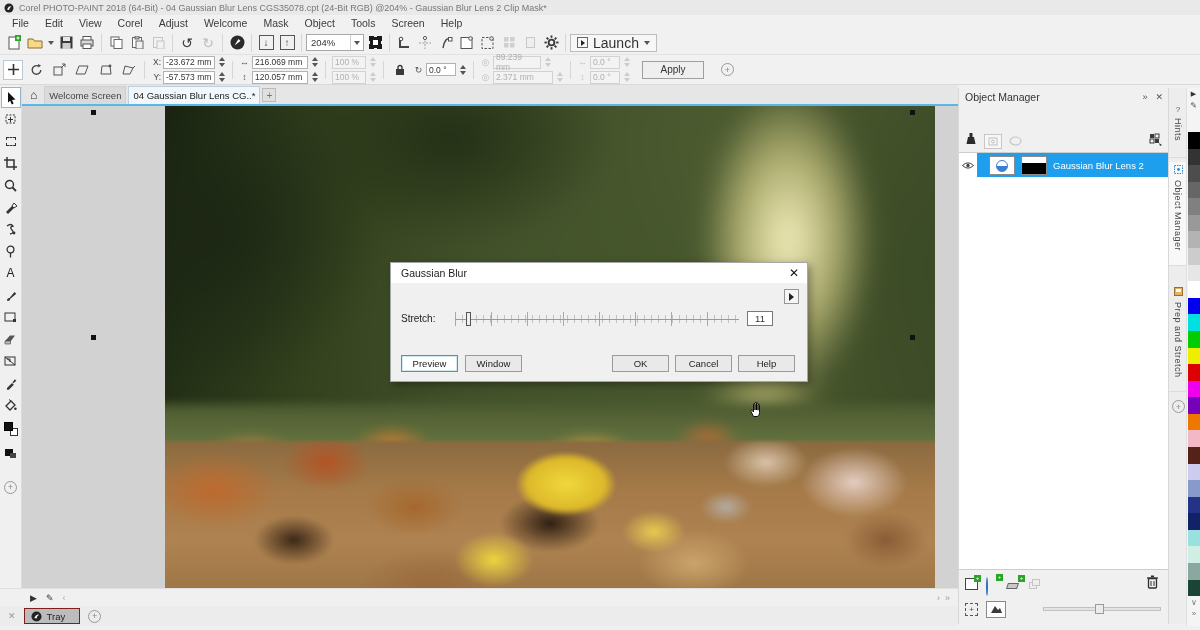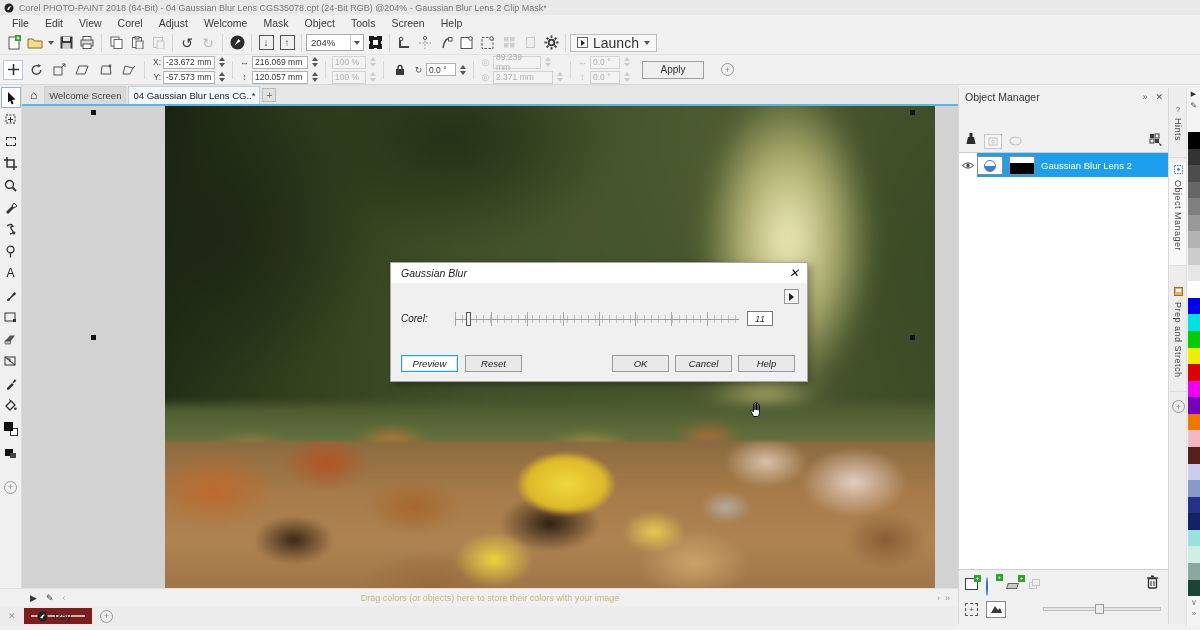--- a/index.html
+++ b/index.html
@@ -50,21 +50,21 @@
   
   #toolbox { left:0; top:85px; width:22px; height:503px; background:#f0f0f0; border-right:1px solid #dcdcdc; display:flex; flex-direction:column; align-items:center; padding-top:2px; }
   .tool { width:20px; height:22px; display:flex; align-items:center; justify-content:center; }
   .tool.selected { background:#fff; border:1px solid #9ab4c8; height:21px; }
   .dash-sq { width:10px; height:9px; border:1px dashed #333; }
   .swatch-pair { position:relative; width:14px; height:14px; }
   .swatch-pair .back { position:absolute; right:0; bottom:0; width:8px; height:8px; background:#fff; border:1px solid #333; }
   .swatch-pair .front { position:absolute; left:0; top:0; width:9px; height:9px; background:#111; border:1px solid #000; }
 
   
-  #canvas { left:22px; top:104px; width:936px; height:486px; background:#d2d2d2; overflow:hidden;font-style:italic; }
+  #canvas { left:22px; top:104px; width:936px; height:486px; background:#d2d2d2; overflow:hidden; }
   .canvas-topline { position:absolute; left:0; top:0; width:936px; height:2px; background:#57b7e8; }
   .photo { position:absolute; left:143px; top:2px; width:770px; height:484px; overflow:hidden; background:#6d6d49; }
   .photo-top { position:absolute; left:-25px; top:-25px; width:820px; height:360px; filter:blur(12px);
     background:
       radial-gradient(ellipse 120px 215px at 79% 44%, rgba(250,245,195,0.97) 0%, rgba(235,225,150,0.6) 40%, rgba(150,160,80,0) 72%),
       radial-gradient(ellipse 85px 120px at 76% 88%, rgba(225,215,135,0.55), rgba(0,0,0,0) 70%),
       radial-gradient(ellipse 240px 220px at 8% 42%, #1c2614, rgba(0,0,0,0) 72%),
       radial-gradient(ellipse 230px 150px at 38% 16%, #243016, rgba(0,0,0,0) 70%),
       radial-gradient(ellipse 330px 230px at 55% 66%, #44542b, rgba(0,0,0,0) 78%),
       radial-gradient(ellipse 210px 270px at 97% 52%, #3b4b25, rgba(0,0,0,0) 75%),
@@ -121,21 +121,21 @@
   .om-title { font-size:10.5px; color:#333; }
   .om-header-icons { margin-left:auto; display:flex; gap:8px; font-size:9px; color:#555; }
   .om-blendrow { position:absolute; left:4px; top:22px; width:202px; height:18px; display:flex; align-items:center; gap:4px; }
   .blend-combo { width:130px; height:18px; }
   .opacity-box { width:28px; height:18px; background:#fff; border:1px solid #a8a8a8; font-size:9.5px; display:flex; align-items:center; justify-content:center; }
   .pct { font-size:9px; color:#555; }
   .om-iconrow { position:absolute; left:6px; top:44px; width:198px; height:18px; display:flex; align-items:center; gap:7px; }
   .om-layers { position:absolute; left:0; top:64px; width:210px; height:418px; background:#fff; border-top:1px solid #cdcdcd; border-bottom:1px solid #cdcdcd; }
   .layer-row { display:flex; align-items:center; height:24px; }
   .eye-cell { width:18px; display:flex; justify-content:center; }
-  .layer-body { flex:1; height:24px; display:flex; align-items:center; gap:6px; padding-left:0; }
+  .layer-body { flex:1; height:24px; display:flex; align-items:center; gap:6px; padding-left:12px; }
   .layer-body.selected { background:#1e9fee; }
   .thumb { width:26px; height:19px; background:#fff; border:1px solid #8a8a8a; position:relative; }
   .lens-circle { position:absolute; left:6px; top:3px; width:12px; height:12px; border-radius:50%; border:1px solid #3a7fd0; background:linear-gradient(180deg,#ffffff 0 45%, #3a7fd0 45%); }
   .mask-thumb { background:#000; } .mask-thumb .mask-top { position:absolute; left:0; top:0; width:100%; height:6px; background:#fff; }
   .bg-thumb { background:linear-gradient(180deg,#5a6a3a 0 40%, #b8864a 40% 70%, #c79c58 70%); }
   .layer-name { font-size:9.5px; color:#333; }
   .layer-name.sel { color:#fff; }
   .layer-name.italic { font-style:italic; }
   .layer-right-icon { margin-left:auto; margin-right:5px; }
   .mini-frames { position:relative; width:12px; height:11px; }
@@ -173,21 +173,21 @@
   .pal-swatches div { flex:1; }
   .pal-bottom { position:absolute; left:0; top:510px; width:14px; display:flex; flex-direction:column; align-items:center; gap:2px; font-size:8px; color:#777; }
 
   
   #statusbar { left:0; top:588px; width:958px; height:18px; background:#f0f0f0; border-top:1px solid #e0e0e0; display:flex; align-items:center; padding-left:30px; }
   .sb-icons { display:flex; align-items:center; gap:9px; font-size:9px; color:#333; }
   .sb-hint { position:absolute; left:150px; width:680px; text-align:center; font-size:9px; color:#c9b77a; }
   .sb-right { position:absolute; right:8px; display:flex; gap:5px; font-size:9px; color:#999; }
   #traybar { left:0; top:606px; width:958px; height:20px; background:#ececec; display:flex; align-items:center; padding-left:8px; gap:8px; }
   .tray-close { font-size:9px; color:#999; }
-  .tray-tab { height:16px; background:#bcbcbc; border:7px solid #7f1d1d; display:flex; align-items:center; gap:5px; padding:0 14px 0 6px; font-size:9.5px; color:#222; }
+  .tray-tab { height:16px; background:#bcbcbc; border:1px solid #7f1d1d; display:flex; align-items:center; gap:5px; padding:0 14px 0 6px; font-size:9.5px; color:#222; }
   #bottomstrip { left:0; top:626px; width:1200px; height:4px; background:#f0f0f0; }
   #toprightfill { left:958px; top:85px; width:242px; height:3px; background:#f0f0f0; }
 </style>
 </head>
 <body>
 
 <div id="titlebar" class="abs">
   <span>
     <svg width="10" height="10">
         <circle cx="5" cy="5" r="4.5" fill="#222"></circle>
@@ -641,32 +641,32 @@
 
   <div id="gblur-dialog">
     <div class="dlg-titlebar">
       <span class="dlg-title">Gaussian Blur</span>
       <span class="dlg-close">✕</span>
     </div>
     <div class="dlg-expand">
         <span class="tri-right"></span>
       </div>
     <div class="dlg-radius-row">
-      <span class="dlg-radius-label">Corel:</span>
+      <span class="dlg-radius-label">Stretch:</span>
       <span class="dlg-slider">
         <span class="ticks-short"></span>
         <span class="ticks-long"></span>
         <span class="track-line"></span>
         <span class="slider-handle" style="left: 4%;"></span>
       </span>
       <span class="dlg-value">11</span>
     </div>
     <div class="dlg-buttons">
       <span class="dlg-btn preview">Preview</span>
-      <span class="dlg-btn">Reset</span>
+      <span class="dlg-btn">Window</span>
       <span class="dlg-btn ok">OK</span>
       <span class="dlg-btn cancel">Cancel</span>
       <span class="dlg-btn help">Help</span>
     </div>
   </div>
 
   <span class="hand-cursor">
     <svg width="16" height="18" viewBox="0 0 16 18">
         <path d="M5.5 16.5 L3 11.5 C2.5 10.5 3.5 9.8 4.2 10.5 L5.5 12 L5.5 4.5 C5.5 3.4 7 3.4 7 4.5 L7 10 L7 3.2 C7 2.1 8.5 2.1 8.5 3.2 L8.5 10 L8.5 3.8 C8.5 2.7 10 2.7 10 3.8 L10 10.2 L10 5.2 C10 4.1 11.5 4.1 11.5 5.2 L11.5 12.5 C11.5 14.5 10.5 16.5 9 16.5 Z" fill="#fff" stroke="#000" stroke-width="0.9"></path>
       </svg>
@@ -829,21 +829,20 @@
     <span>»</span>
   </div>
 </div>
 
 <div id="statusbar" class="abs">
   <span class="sb-icons">
     <span>▶</span>
     <span>✎</span>
     <span style="color:#aaa">‹</span>
   </span>
-  <span class="sb-hint">Drag colors (or objects) here to store their colors with your image</span>
   <span class="sb-right">
     <span>›</span>
     <span>»</span>
   </span>
 </div>
 <div id="traybar" class="abs">
   <span class="tray-close">✕</span>
   <span class="tray-tab">
     <svg width="11" height="11">
         <circle cx="5.5" cy="5.5" r="5" fill="#222"></circle>

